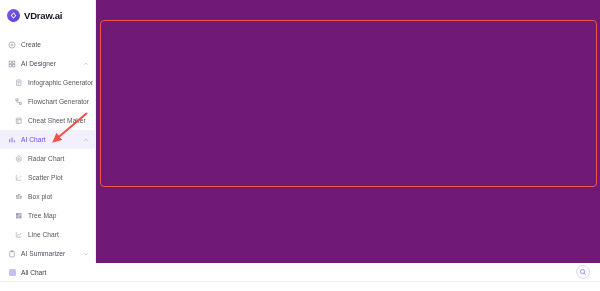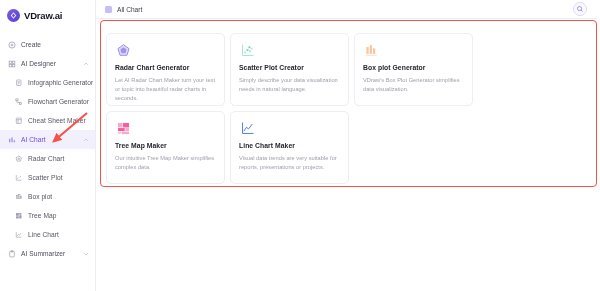--- a/index.html
+++ b/index.html
@@ -5,23 +5,24 @@
   * { box-sizing: border-box; margin: 0; padding: 0; }
   html, body {
     width: 600px; height: 291px;
     overflow: hidden;
     background: #ffffff;
     font-family: "Liberation Sans", sans-serif;
     -webkit-font-smoothing: antialiased;
   }
   #app {
     position: relative;
-    width: 512px; height: 291px;
+    width: 600px; height: 291px;
     display: flex;
     background: #701a75;
+    flex-direction: column;
   }
 
   
   .sidebar {
     width: 96px;
     height: 291px;
     background: #ffffff;
     border-right: 1px solid #ececf1;
     display: flex;
     flex-direction: column;

